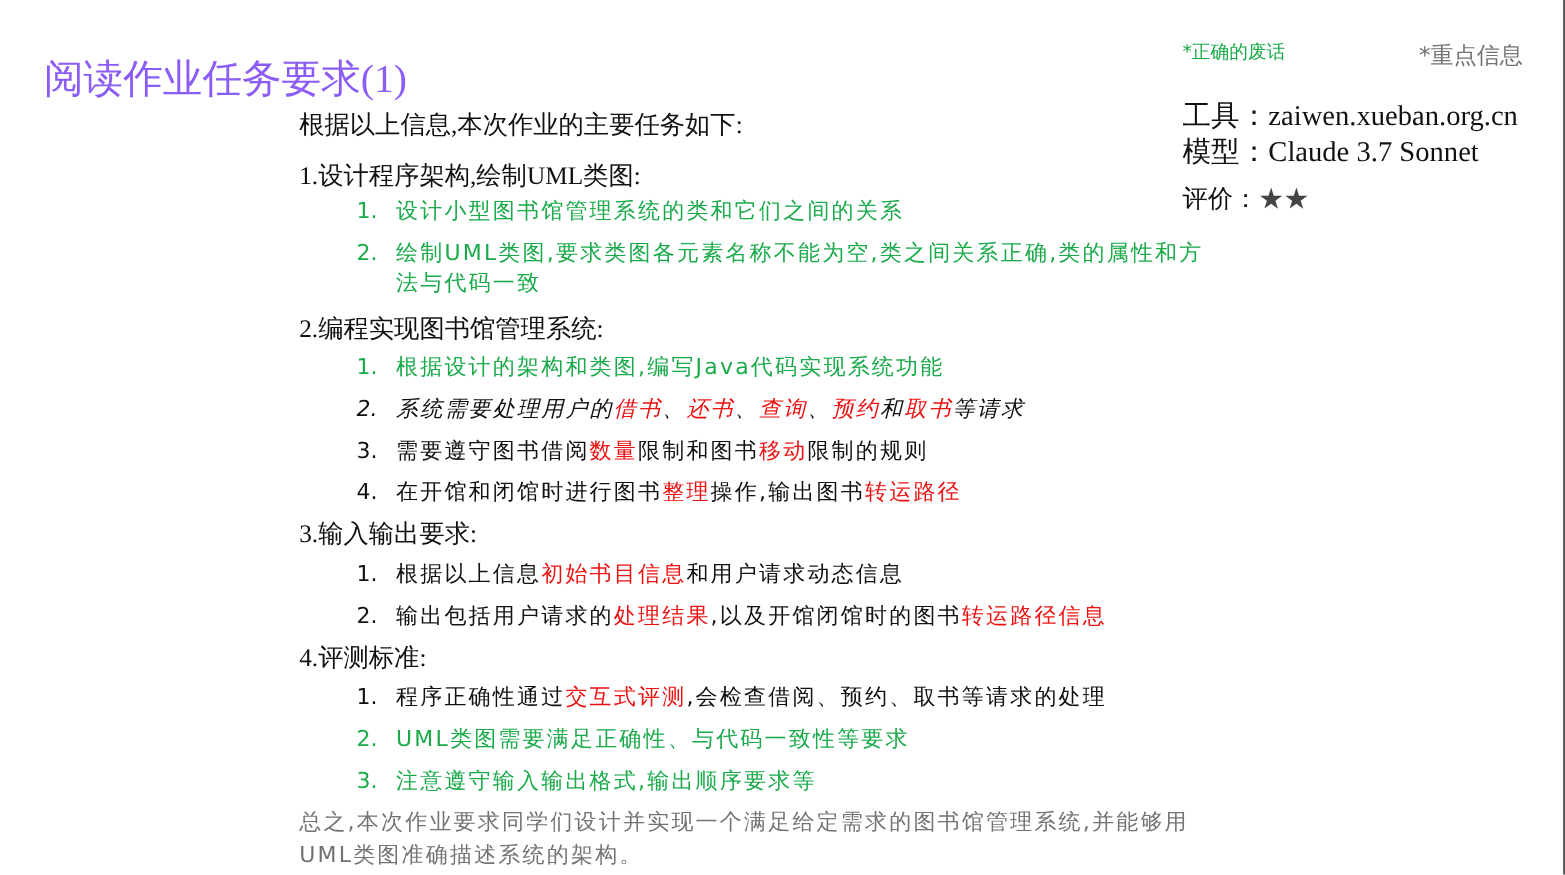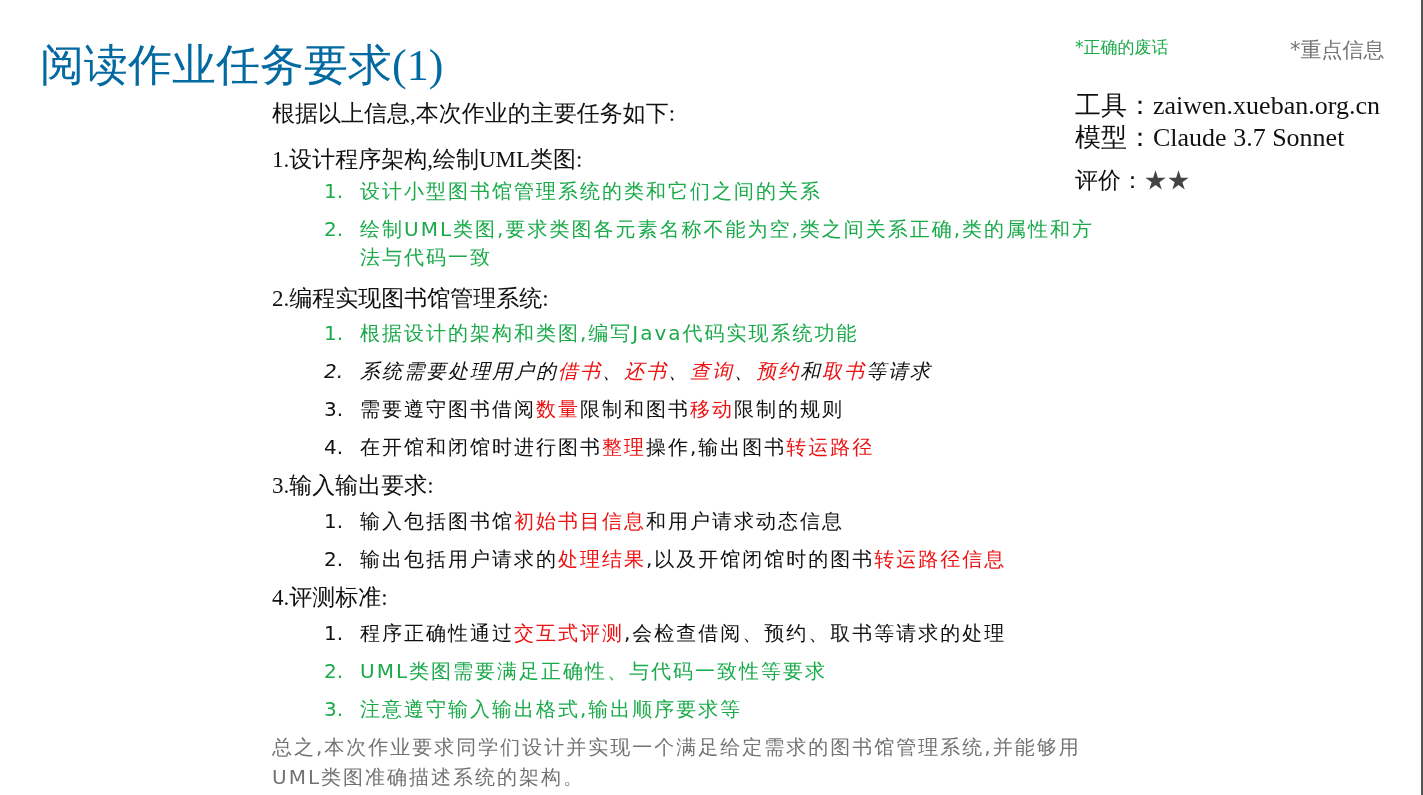--- a/index.html
+++ b/index.html
@@ -1,19 +1,19 @@
 <!DOCTYPE html>
 <html><head>
 <meta charset="utf-8">
 <style>
   html, body { margin:0; padding:0; }
   body { width:1423px; height:795px; background:#ffffff; position:relative; overflow:hidden;
          font-family:"Liberation Serif", "DejaVu Serif", serif; color:#111; }
   .right-border { position:absolute; right:0; top:0; width:2px; height:795px; background:#555; }
-  .title { position:absolute; left:40px; top:36px; font-size:44px; letter-spacing:0px; color:#0369a1; }
+  .title { position:absolute; left:40px; top:48px; font-size:36px; letter-spacing:0px; color:#8b5cf6; }
   .legend-green { position:absolute; left:1075px; top:36px; font-size:17px; color:#1aaa4a; font-family:"DejaVu Sans", sans-serif; }
   .legend-red { position:absolute; left:1290px; top:36px; font-size:21px; color:#737373; font-family:"DejaVu Sans", sans-serif; }
   .info { position:absolute; left:1075px; font-size:26px; color:#111; }
   .info.tool { top:88px; }
   .info.model { top:120px; }
   .info.rating { top:165px; font-size:23px; }
   .stars { color:#444; }
   .content { position:absolute; left:272px; top:98px; width:900px; }
   .line { position:absolute; left:0; white-space:nowrap; font-size:22px; }
   .h { font-family:"Liberation Serif", serif; font-size:23px; color:#111; }
@@ -49,21 +49,21 @@
 <div class="line h" style="top: 46px;">1.设计程序架构,绘制UML类图:</div>
     <div class="line sub" style="top: 80px;"><span class="num g">1.</span><span class="g">设计小型图书馆管理系统的类和它们之间的关系</span></div>
     <div class="line sub" style="top: 118px;"><span class="num g">2.</span><span class="g">绘制UML类图,要求类图各元素名称不能为空,类之间关系正确,类的属性和方</span></div>
     <div class="line sub g" style="top: 146px; left: 88px; text-align: center;">法与代码一致</div>
     <div class="line h" style="top: 185px;">2.编程实现图书馆管理系统:</div>
     <div class="line sub" style="top: 222px;"><span class="num g">1.</span><span class="g">根据设计的架构和类图,编写Java代码实现系统功能</span></div>
     <div class="line sub" style="top: 260px; font-style: italic;"><span class="num k">2.</span><span class="k">系统需要处理用户的</span><span class="r">借书</span><span class="k">、</span><span class="r">还书</span><span class="k">、</span><span class="r">查询</span><span class="k">、</span><span class="r">预约</span><span class="k">和</span><span class="r">取书</span><span class="k">等请求</span></div>
     <div class="line sub" style="top: 298px;"><span class="num k">3.</span><span class="k">需要遵守图书借阅</span><span class="r">数量</span><span class="k">限制和图书</span><span class="r">移动</span><span class="k">限制的规则</span></div>
     <div class="line sub" style="top: 336px;"><span class="num k">4.</span><span class="k">在开馆和闭馆时进行图书</span><span class="r">整理</span><span class="k">操作,输出图书</span><span class="r">转运路径</span></div>
     <div class="line h" style="top: 372px;">3.输入输出要求:</div>
-    <div class="line sub" style="top: 410px;"><span class="num k">1.</span><span class="k">输入包括图书馆</span><span class="r">初始书目信息</span><span class="k">和用户请求动态信息</span></div>
+    <div class="line sub" style="top: 410px;"><span class="num k">1.</span><span class="k">根据以上信息</span><span class="r">初始书目信息</span><span class="k">和用户请求动态信息</span></div>
     <div class="line sub" style="top: 448px;"><span class="num k">2.</span><span class="k">输出包括用户请求的</span><span class="r">处理结果</span><span class="k">,以及开馆闭馆时的图书</span><span class="r">转运路径信息</span></div>
     <div class="line h" style="top: 484px;">4.评测标准:</div>
     <div class="line sub" style="top: 522px;"><span class="num k">1.</span><span class="k">程序正确性通过</span><span class="r">交互式评测</span><span class="k">,会检查借阅、预约、取书等请求的处理</span></div>
     <div class="line sub" style="top: 560px;"><span class="num g">2.</span><span class="g">UML类图需要满足正确性、与代码一致性等要求</span></div>
     <div class="line sub" style="top: 598px;"><span class="num g">3.</span><span class="g">注意遵守输入输出格式,输出顺序要求等</span></div>
     <div class="line summary" style="top: 636px;">总之,本次作业要求同学们设计并实现一个满足给定需求的图书馆管理系统,并能够用</div>
     <div class="line summary" style="top: 666px;">UML类图准确描述系统的架构。</div>
   </div>
 
 </body></html>

